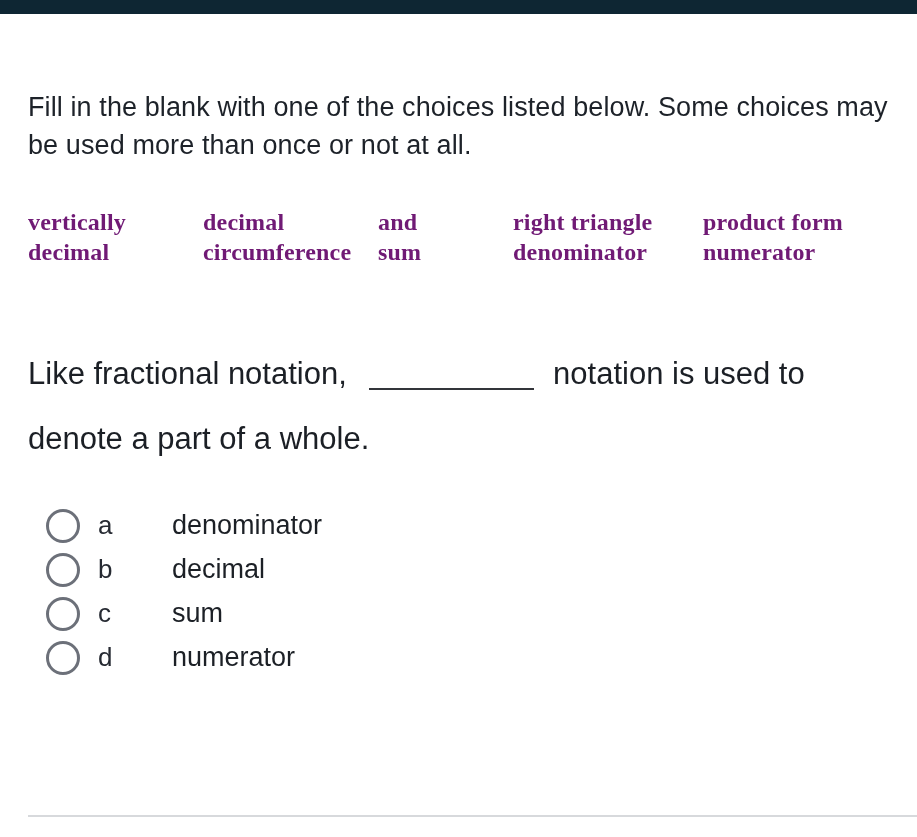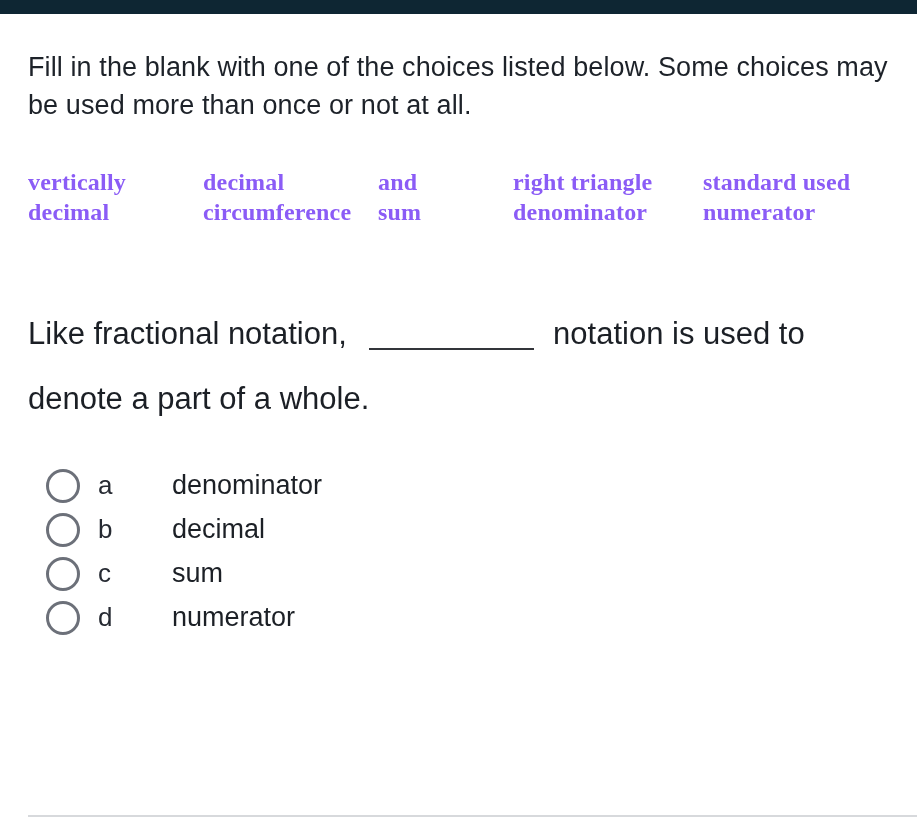--- a/index.html
+++ b/index.html
@@ -14,36 +14,37 @@
       font-family: Arial, Helvetica, sans-serif;
       color: #21242a;
       overflow: hidden;
     }
     .top-border {
       height: 14px;
       background: #0e2633;
     }
     .content {
       padding: 34px 28px 0 28px;
+      margin-top: 40px;
     }
     .instructions {
       font-size: 27px;
       line-height: 1.42;
       color: #1d2229;
       font-weight: 400;
       letter-spacing: 0.1px;
     }
     .word-bank {
       margin-top: 44px;
       display: grid;
       grid-template-columns: 175px 175px 135px 190px auto;
       font-family: Georgia, 'Times New Roman', serif;
       font-size: 24px;
       font-weight: 700;
-      color: #8b5cf6;
+      color: #701a75;
       row-gap: 3px;
       letter-spacing: 0.2px;
     }
     .word-bank > span {
       white-space: nowrap;
     }
     .question-stem {
       margin-top: 72px;
       font-size: 31px;
       color: #1b1f25;
@@ -102,21 +103,21 @@
 <div class="content">
 
   <p class="instructions">Fill in the blank with one of the choices listed below. Some choices may be used more than once or not at all.</p>
 
   <div class="word-bank">
     <span>vertically</span>
     <span>decimal</span>
     <span>and</span>
     <span>right triangle</span>
 
-    <span>standard used</span>
+    <span>product form</span>
     <span>decimal</span>
     <span>circumference</span>
 
     <span>sum</span>
     <span>denominator</span>
     <span>numerator</span>
     <span></span>
     <span></span>
   </div>
 

